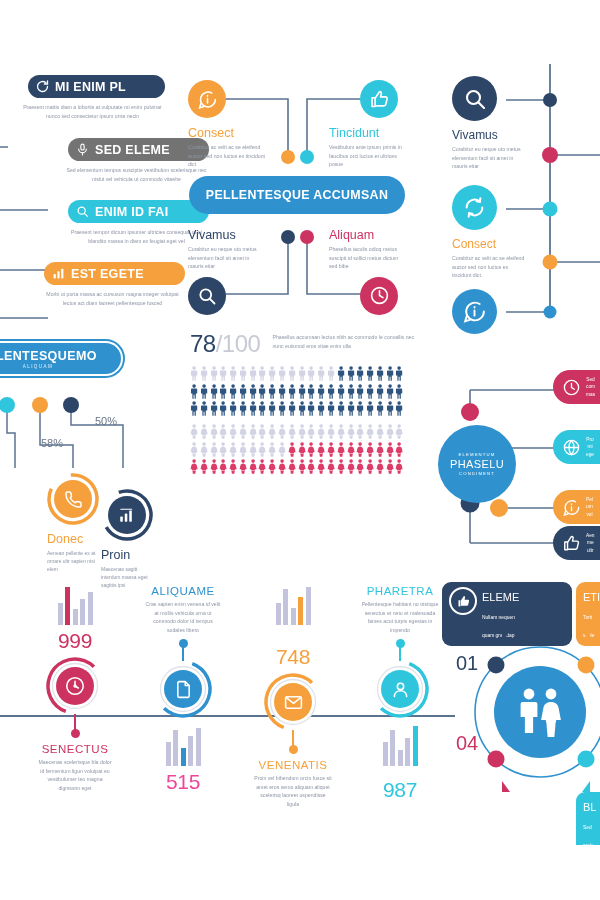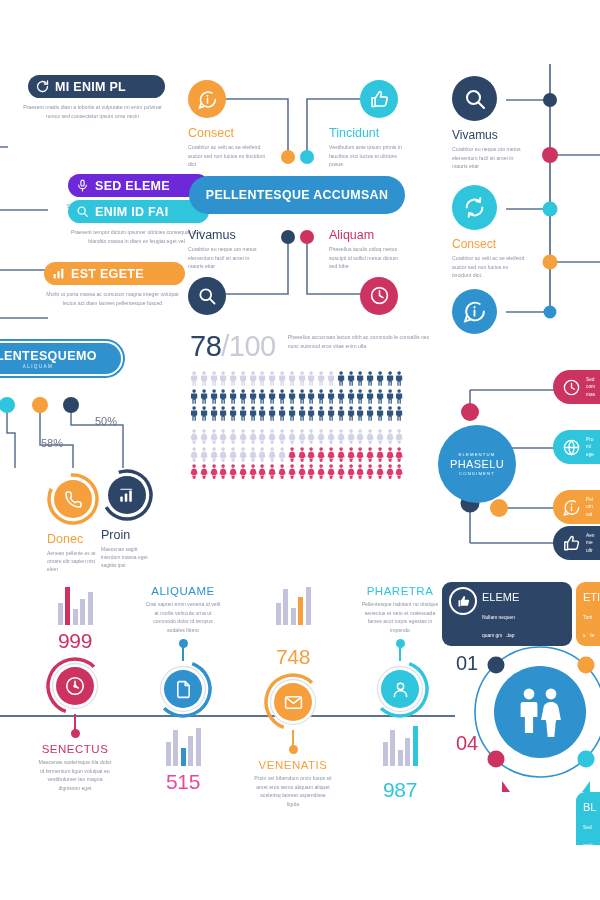--- a/index.html
+++ b/index.html
@@ -2,21 +2,21 @@
 <html><head>
 <meta charset="utf-8">
 <style>
   * { box-sizing: border-box; margin:0; padding:0; }
   html,body { width:600px; height:900px; background:#ffffff;
     font-family:"Liberation Sans", sans-serif; overflow:hidden; }
   .stage { position:relative; width:600px; height:900px; background:#fff; }
 
   
   .abs { position:absolute; }
-  .pill { border-radius:999px; display:flex; align-items:center; }
+  .pill { border-radius:999px; display:flex; align-items:center;text-align:center; }
   .ctr { display:flex; align-items:center; justify-content:center; }
   .desc { color:#8e95a6; font-size:5.2px; line-height:1.65; }
   .desc2 { color:#8e95a6; font-size:5.0px; line-height:1.62; }
   .line { position:absolute; background:#5b7391; }
   svg { display:block; overflow:visible; }
 
   
   .b1pill { height:23px; padding:0 9px 0 7px; color:#fff; gap:5px;
             font-size:12.5px; font-weight:700; letter-spacing:.3px; }
   .b1pill .ic { width:15px; height:15px; flex:0 0 15px; }
@@ -37,21 +37,21 @@
   
   .b4banner { height:31px; background:#2f92cf; border-radius:999px; color:#fff;
               flex-direction:column; }
   .b4banner .t1 { font-size:12.5px; font-weight:600; letter-spacing:.4px; }
   .b4banner .t2 { font-size:4.6px; letter-spacing:1.4px; opacity:.85; margin-top:1px;}
   .b4pct { font-size:11px; color:#6b7589; }
   .b4name { font-size:12.5px; }
   .b4desc { width:52px; }
 
   
-  .bignum { font-size:29px; letter-spacing:-.5px; }
+  .bignum { font-size:24px; letter-spacing:-.5px; }
   .bignum .sl { color:#c8cbd6; }
   .picto-row { display:flex; gap:1.6px; }
 
   
   .b6hub { width:78px; height:78px; border-radius:50%; background:#2f92cf;
            color:#fff; flex-direction:column; }
   .b6hub .s { font-size:4.3px; letter-spacing:1.1px; }
   .b6hub .m { font-size:11px; letter-spacing:.4px; margin:1px 0; }
   .b6pill { height:34px; border-radius:999px; color:#fff; gap:5px; padding:0 8px; }
   .b6pill .tx { font-size:4.8px; line-height:1.55; }
@@ -92,21 +92,21 @@
           <path d="M20 12a8 8 0 1 1-2.6-5.9"></path>
               <path d="M20 3v5h-5"></path>
             </svg>
       </span>
       <span>MI ENIM PL</span>
     </div>
     <div class="desc b1desc" style="margin-top:5px;margin-left:-8px;">Praesent mattis diam a lobortis at vulputate mi enim pulvinar nunco sed consectetur ipsum urna necin</div>
   </div>
 
   <div class="abs" style="left:108px;top:78px;">
-    <div class="pill b1pill" style="background:#6d28d9;margin-top:36px;">
+    <div class="pill b1pill" style="background:#737373;">
       <span class="ic ctr">
         <svg width="13" height="13" viewBox="0 0 24 24" fill="none" stroke="#fff" stroke-width="2.1" stroke-linecap="round">
           <rect x="9" y="2" width="6" height="11" rx="3"></rect>
               <path d="M5 11a7 7 0 0 0 14 0"></path>
               <path d="M12 18v4"></path>
             </svg>
       </span>
       <span>SED ELEME</span>
     </div>
     <div class="desc b1desc" style="margin-top:5px;margin-left:-4px;">Sed elementum tempus suscipite vestibulum scelerisque nec nislut vel vehicula ut commodo vitaehe</div>
@@ -281,21 +281,21 @@
       <div class="ctr" style="position:absolute;left:14px;top:14px;width:24px;height:24px;">
         <svg width="19" height="19" viewBox="0 0 24 24" fill="none" stroke="#fff" stroke-width="1.9" stroke-linecap="round" stroke-linejoin="round">
           <path d="M21.5 17v2.8a1.7 1.7 0 0 1-1.9 1.7A17 17 0 0 1 2.5 4.4 1.7 1.7 0 0 1 4.2 2.5H7a1.7 1.7 0 0 1 1.7 1.5c.1 1 .4 2 .7 2.9a1.7 1.7 0 0 1-.4 1.8L7.8 9.8a14 14 0 0 0 6.4 6.4l1.1-1.2a1.7 1.7 0 0 1 1.8-.4c.9.3 1.9.6 2.9.7a1.7 1.7 0 0 1 1.5 1.7z"></path>
             </svg>
       </div>
     </div>
     <div class="b4name" style="color:#f5a03c;margin-top:7px;">Donec</div>
     <div class="desc2 b4desc" style="margin-top:3px;">Aenean pellente ex at ornare ultr sapien nisi elem</div>
   </div>
 
-  <div class="abs" style="left:146px;top:136px;">
+  <div class="abs" style="left:146px;top:156px;">
     <div style="position:relative;width:52px;height:52px;">
       <svg width="52" height="52" style="position:absolute;left:0;top:0;">
         <circle cx="26" cy="26" r="24" fill="none" stroke="#2d4566" stroke-width="3.5" stroke-dasharray="108 43" transform="rotate(-110 26 26)"></circle>
         <circle cx="26" cy="26" r="19" fill="#2d4566"></circle>
       </svg>
       <div class="ctr" style="position:absolute;left:14px;top:14px;width:24px;height:24px;">
         <svg width="18" height="18" viewBox="0 0 24 24" fill="#fff">
           <rect x="3" y="14" width="3.4" height="7" rx="1"></rect>
               <rect x="9" y="10" width="3.4" height="11" rx="1"></rect>
           <rect x="15" y="6" width="3.4" height="15" rx="1"></rect>

